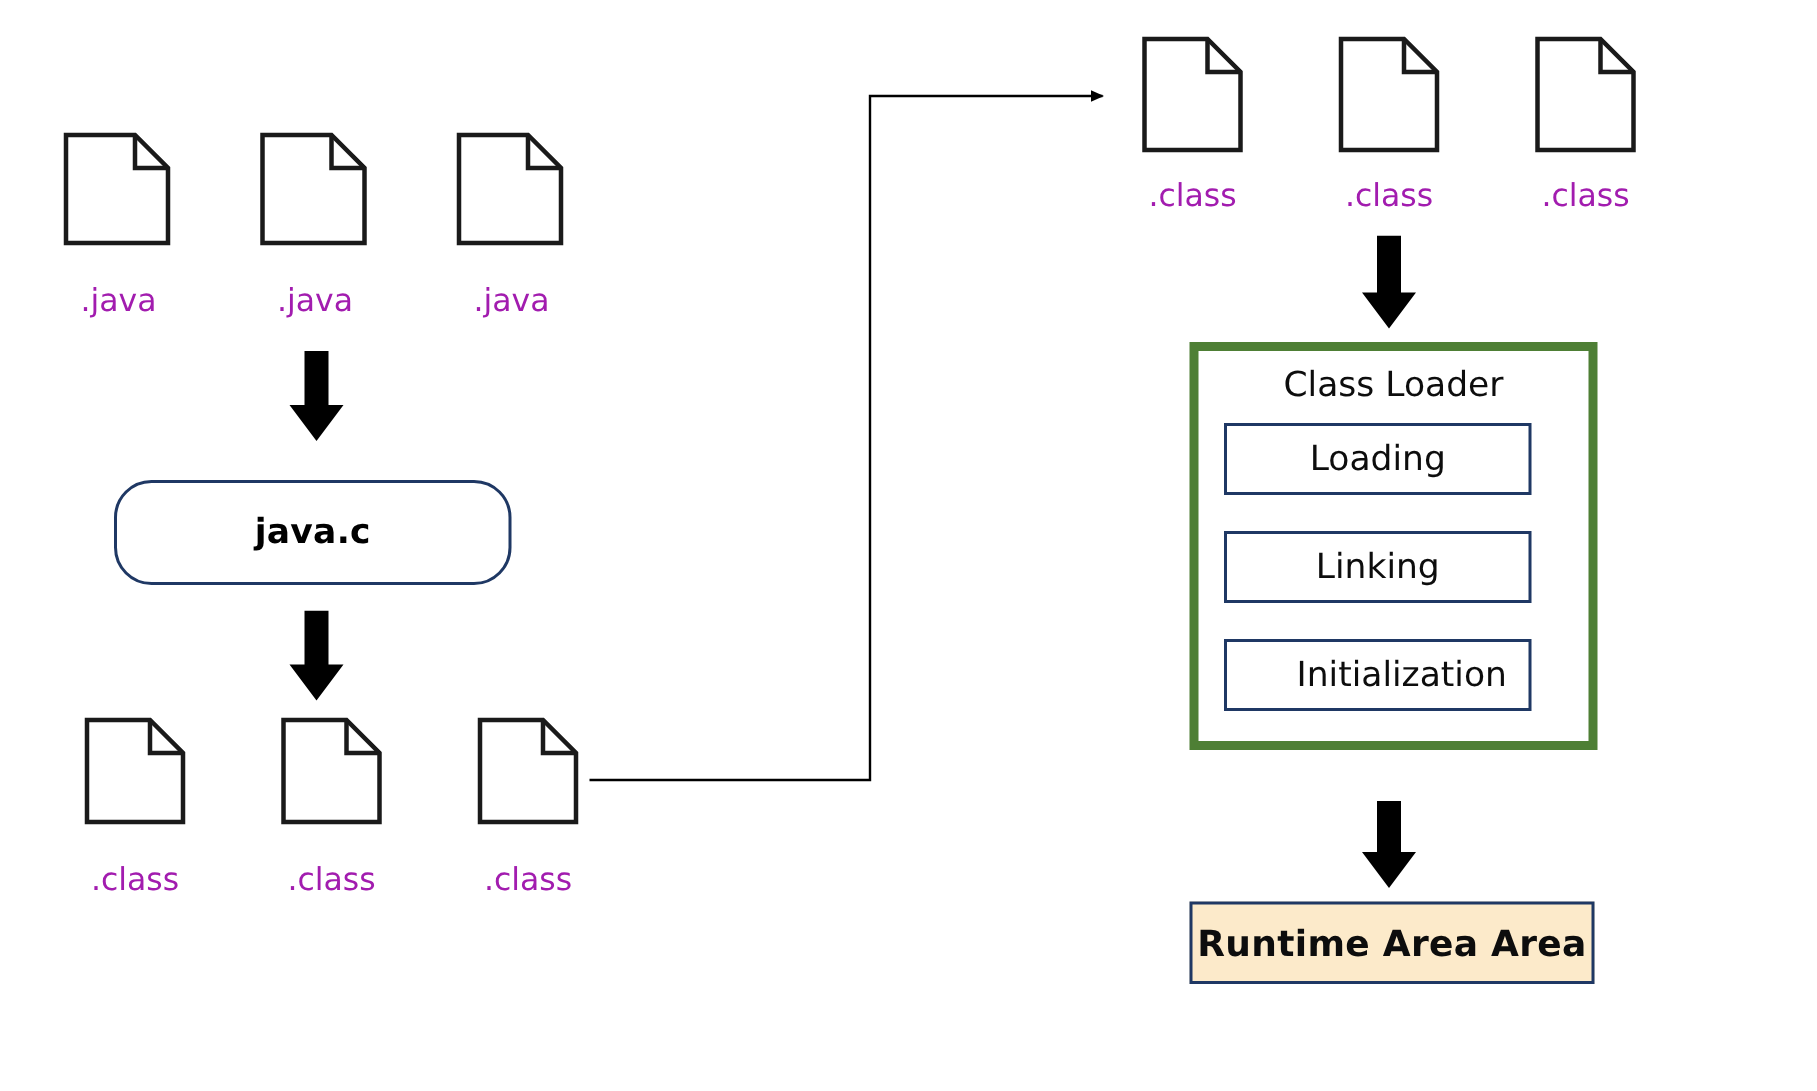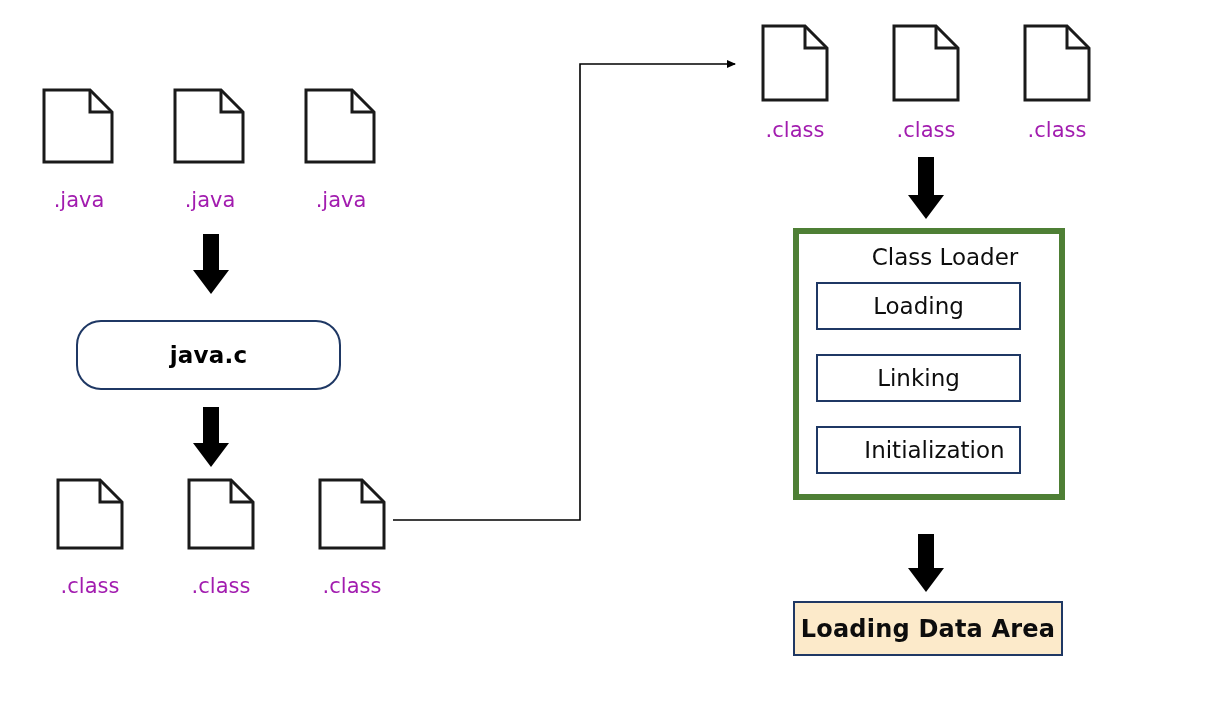--- a/index.html
+++ b/index.html
@@ -92,21 +92,20 @@
   }
   #classloader-title {
     position: absolute;
     left: 0;
     top: 12px;
     width: 100%;
     text-align: center;
     font-size: 23px;
     line-height: 1;
     color: #0d0d0d;
-    margin-left: 16px;
   }
   .phase-box {
     position: absolute;
     left: 17px;
     width: 205px;
     height: 48px;
     box-sizing: border-box;
     border: 2px solid #1f3864;
     background: #ffffff;
     display: flex;
@@ -259,16 +258,16 @@
     </div>
   </div>
 
   <div class="block-arrow" style="left:907px; top:534px;">
     <svg width="38" height="60" viewBox="0 0 38 60">
       <path d="M11,0 L27,0 L27,34 L37,34 L19,58 L1,34 L11,34 Z" fill="#000000"></path>
     </svg>
   </div>
 
   <div id="runtime-box">
-    <span>Loading Data Area</span>
+    <span>Runtime Area Area</span>
   </div>
 
 </div>
 
 </body></html>

